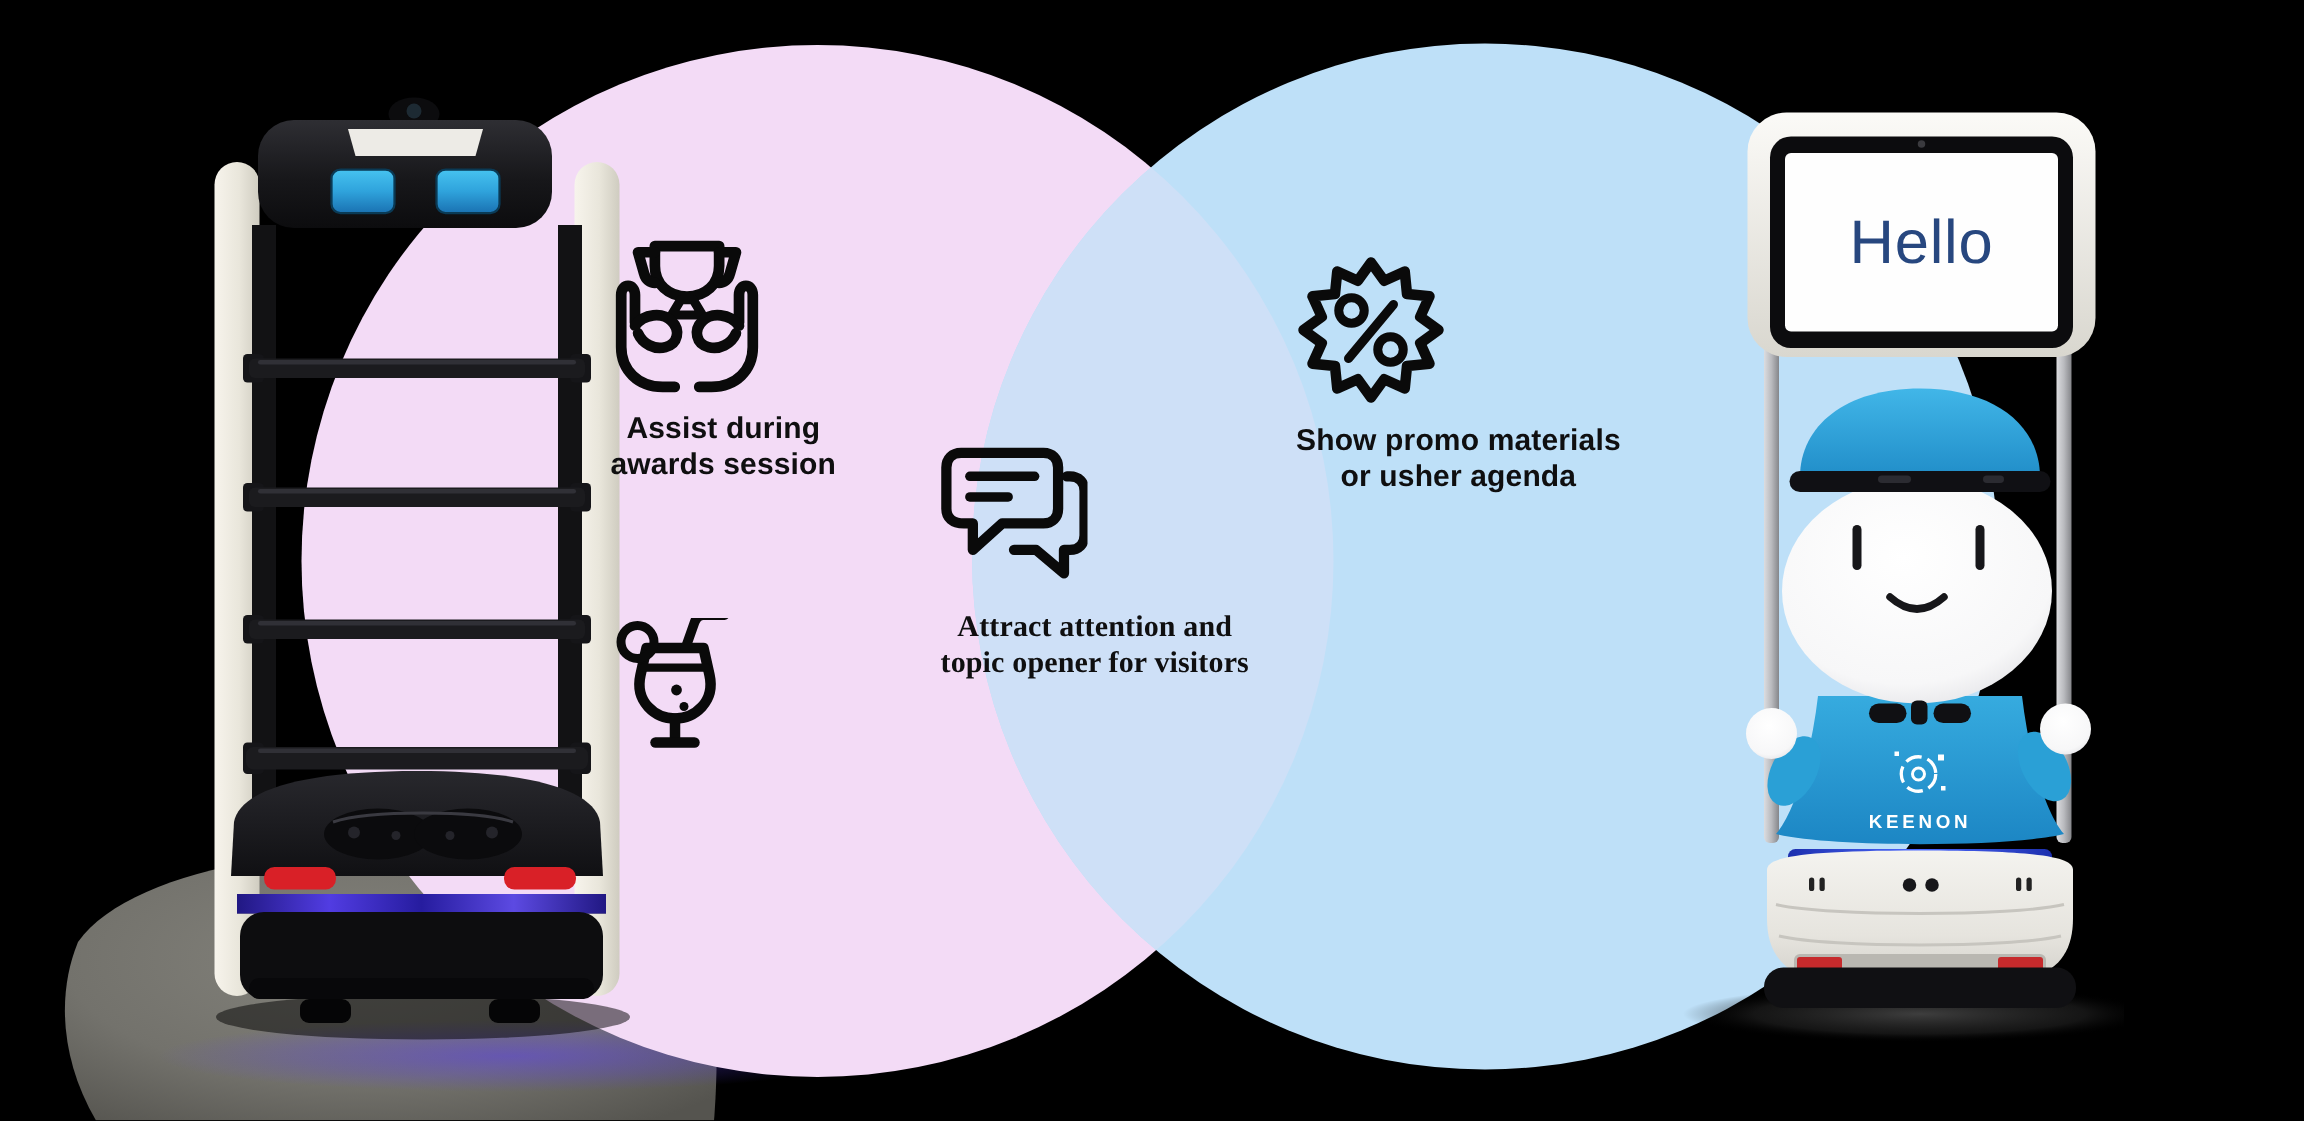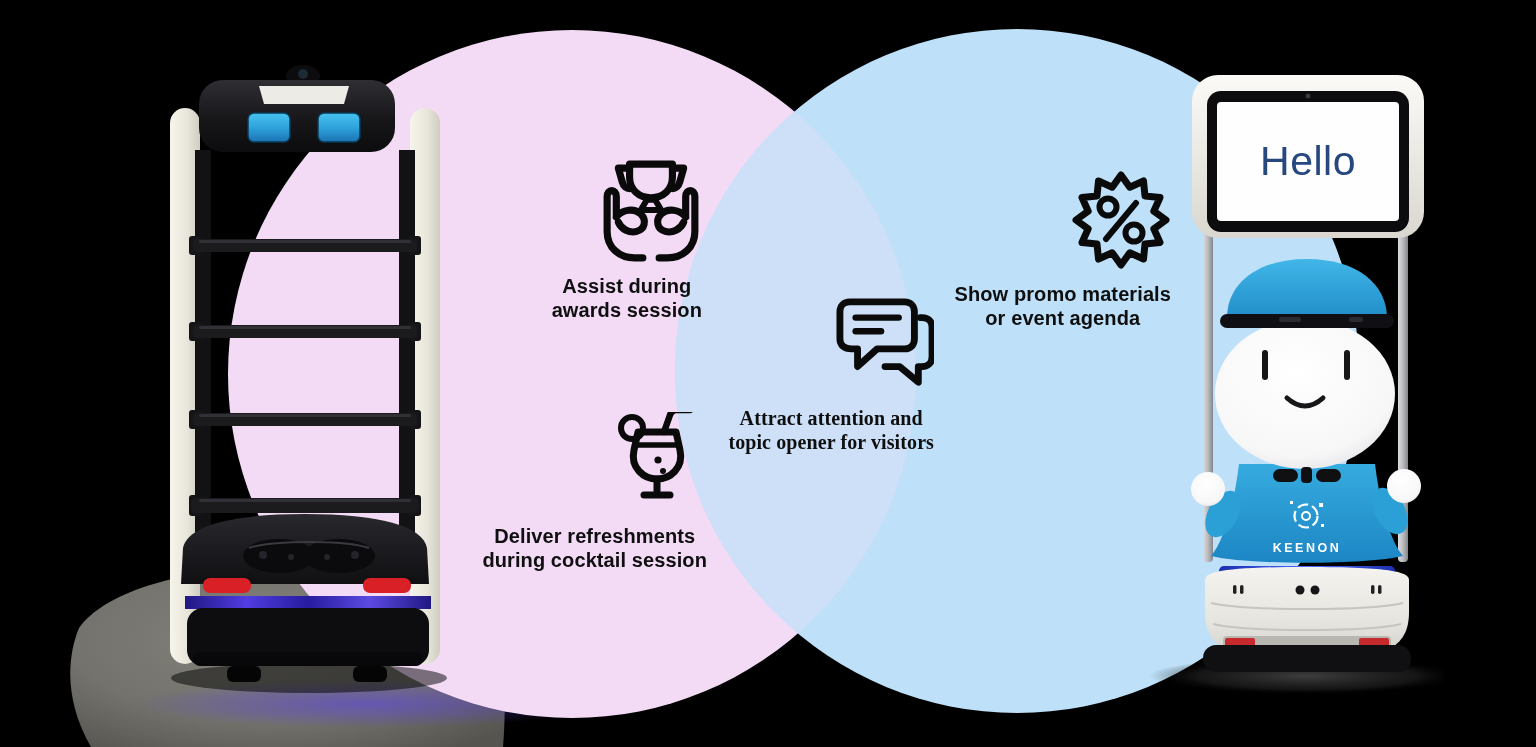--- a/index.html
+++ b/index.html
@@ -1,22 +1,22 @@
 <!DOCTYPE html>
 <html><head>
 <meta charset="utf-8">
 <style>
   html,body{margin:0;padding:0;background:#000;}
   .stage{
     position:relative;width:1416px;height:747px;background:#000;
-    overflow:hidden;font-family:"Liberation Sans",sans-serif;margin-left:27px;
+    overflow:hidden;font-family:"Liberation Sans",sans-serif;
   }
   .bg{position:absolute;left:0;top:0;}
   .feature{
-    position:absolute;display:flex;flex-direction:column;align-items:flex-end;
+    position:absolute;display:flex;flex-direction:column;align-items:flex-start;
   }
   .feature .icon{flex:0 0 auto;}
   .caption{
     margin:0;margin-top:12px;white-space:pre-line;text-align:center;
     font-size:20px;line-height:24px;font-weight:600;color:#0f0f10;
     letter-spacing:0.1px;
   }
   .stroke-ic{stroke:#0a0a0a;fill:none;stroke-linecap:round;stroke-linejoin:round;}
 </style>
 </head>
@@ -277,22 +277,20 @@
         <path d="M -19,-30 L -23,-12 C -27,6 -13,17 0,17 C 13,17 27,6 23,-12 L 19,-30 Z"></path>
         <path d="M -21,-17 H 21" stroke-width="5.5"></path>
         <circle cx="-25" cy="-34" r="11" stroke-width="6"></circle>
         <path d="M 7,-30 L 13,-47 C 14,-50 16,-52 19,-52 L 33,-52" stroke-width="6.5"></path>
         <path d="M 0,17 L 0,32"></path>
         <path d="M -13,33 H 13"></path>
       </g>
       <circle cx="1" cy="-2" r="3.6" fill="#0a0a0a"></circle>
       <circle cx="6" cy="9" r="3" fill="#0a0a0a"></circle>
     </svg>
-    <p class="caption">Deliver refreshments
-during cocktail session</p>
   </div>
 
   <div class="feature" style="left:627px;top:296px;width:280px;font-family:Liberation Serif, serif;">
     <svg class="icon" width="98" height="98" viewBox="-50 -50 100 100">
       <g class="stroke-ic" stroke-width="7">
         <path d="M -34,4 C -42,4 -46,0 -46,-6 V -34 C -46,-40 -42,-44 -36,-44 H 20 C 26,-44 30,-40 30,-34 V -6 C 30,0 26,4 20,4 H -8 L -28,22 V 4 Z"></path>
         <path d="M -30,-28 H 14" stroke-width="6.5"></path>
         <path d="M -30,-14 H -4" stroke-width="6.5"></path>
         <path d="M 36,-28 H 38 C 44,-28 48,-24 48,-18 V 12 C 48,18 44,22 38,22 H 34 V 38 L 15,22 H 0"></path>
       </g>
@@ -302,17 +300,17 @@
   </div>
 
   <div class="feature" style="left:864px;top:170px;width:280px;">
     <svg class="icon" width="100" height="100" viewBox="-50 -50 100 100">
       <polygon class="stroke-ic" stroke-width="7" points="45,0 32.8,8.8 39,22.5 24,24 22.5,39 8.8,32.8 0,45 -8.8,32.8 -22.5,39 -24,24 -39,22.5 -32.8,8.8 -45,0 -32.8,-8.8 -39,-22.5 -24,-24 -22.5,-39 -8.8,-32.8 0,-45 8.8,-32.8 22.5,-39 24,-24 39,-22.5 32.8,-8.8"></polygon>
       <circle class="stroke-ic" stroke-width="6" cx="-13" cy="-13" r="8.5"></circle>
       <circle class="stroke-ic" stroke-width="6" cx="13" cy="13" r="8.5"></circle>
       <path class="stroke-ic" stroke-width="6" d="M 15,-17 L -15,19"></path>
     </svg>
     <p class="caption">Show promo materials
-or event agenda</p>
+or usher agenda</p>
   </div>
 
 
 </div>
 
 </body></html>

